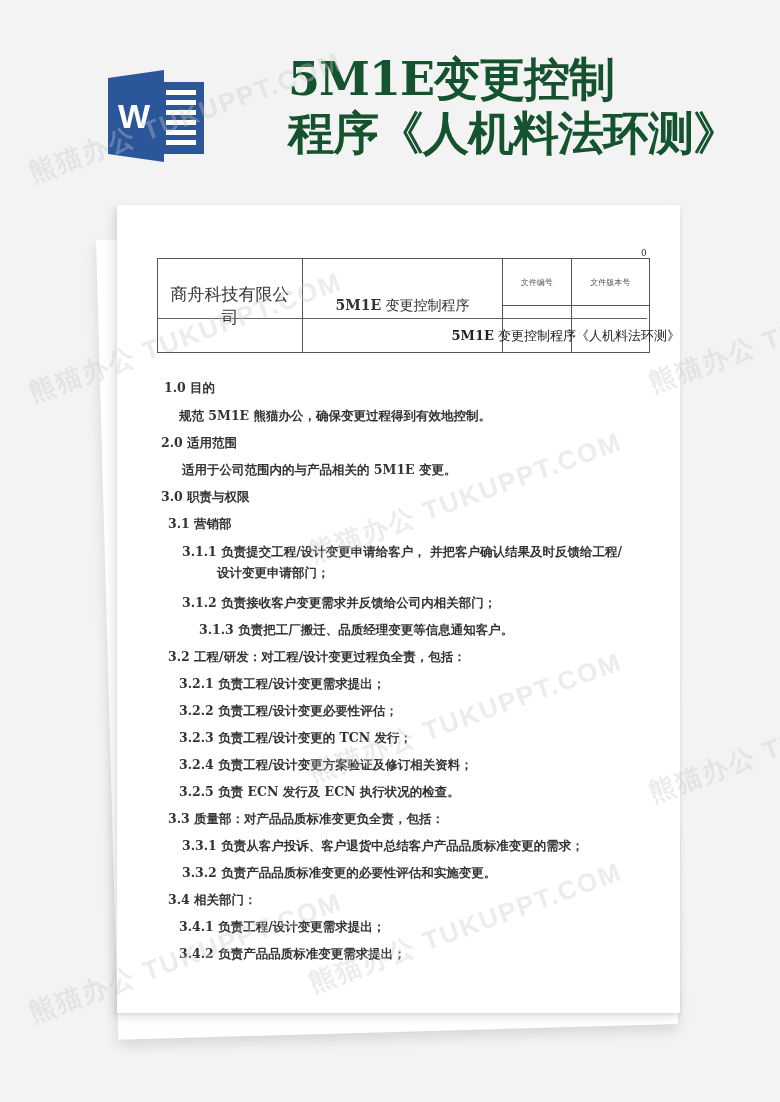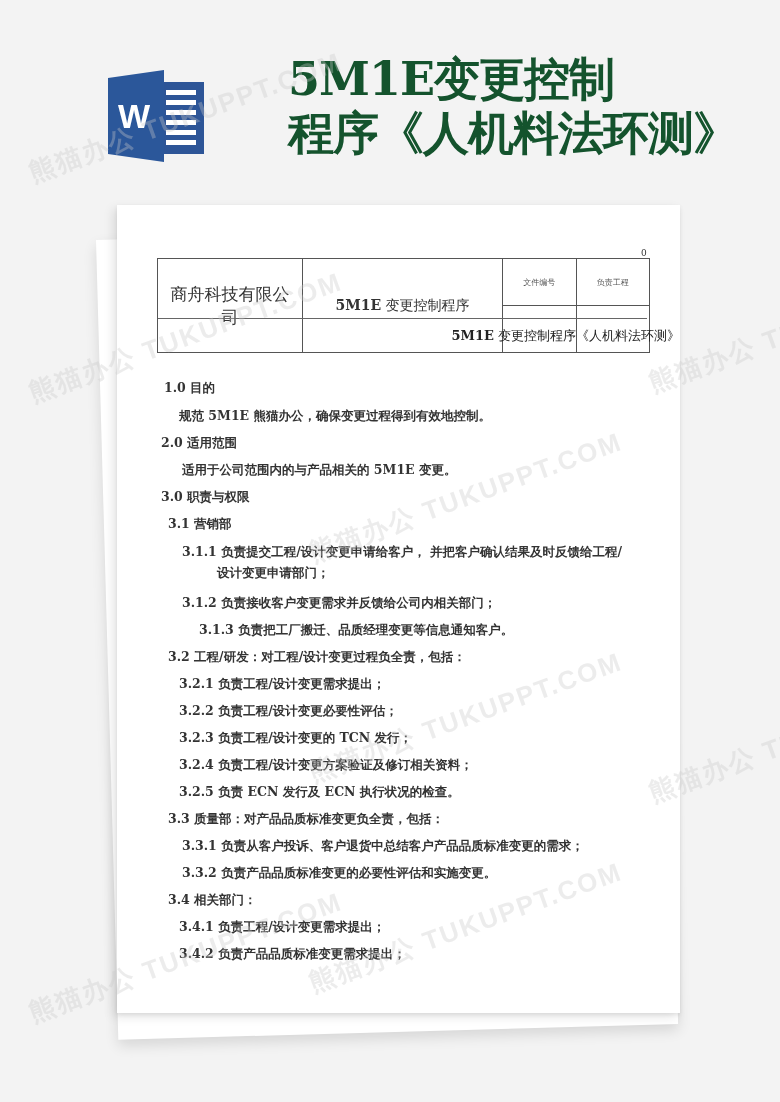--- a/index.html
+++ b/index.html
@@ -75,21 +75,21 @@
 
 <div class="page-back"></div>
 <div class="page">
   <span class="zero-mark">0</span>
   <table class="header-table">
     <tbody>
         <tr>
       <td class="c-company" rowspan="2">商舟科技有限公司</td>
       <td class="c-doc" rowspan="2"><b>5M1E</b><span> 变更控制程序</span></td>
       <td class="c-small">文件编号</td>
-      <td class="c-small">负责工程</td>
+      <td class="c-small">文件版本号</td>
     </tr>
     <tr>
       <td class="c-small"></td>
       <td class="c-small"></td>
     </tr>
   </tbody>
     </table>
   <div class="rule"></div>
   <div class="doc-title"><span class="bold">5M1E</span><span> 变更控制程序《人机料法环测》</span></div>
 

